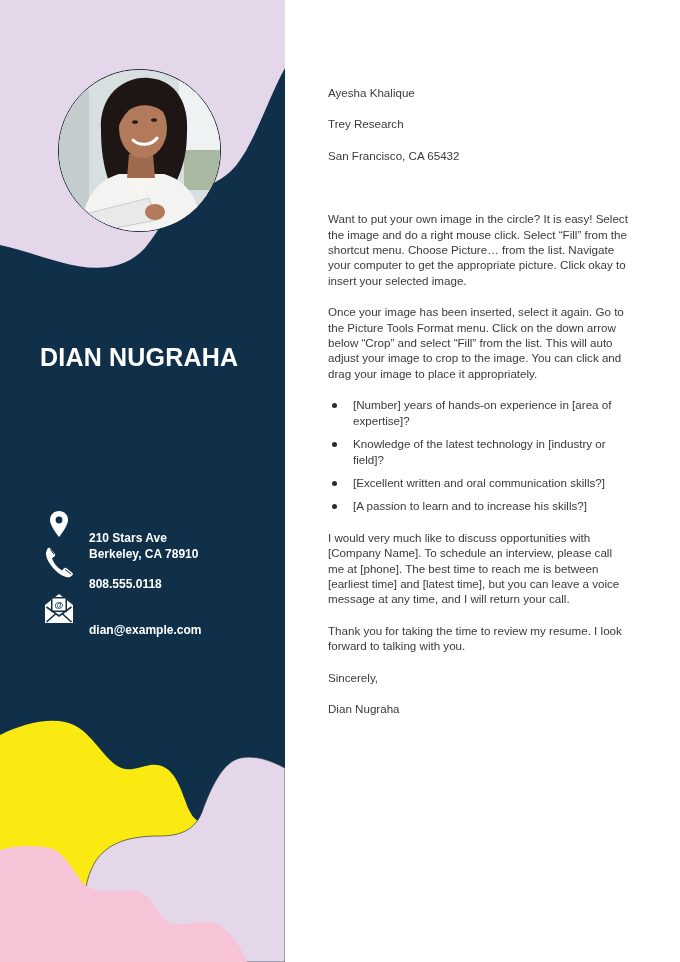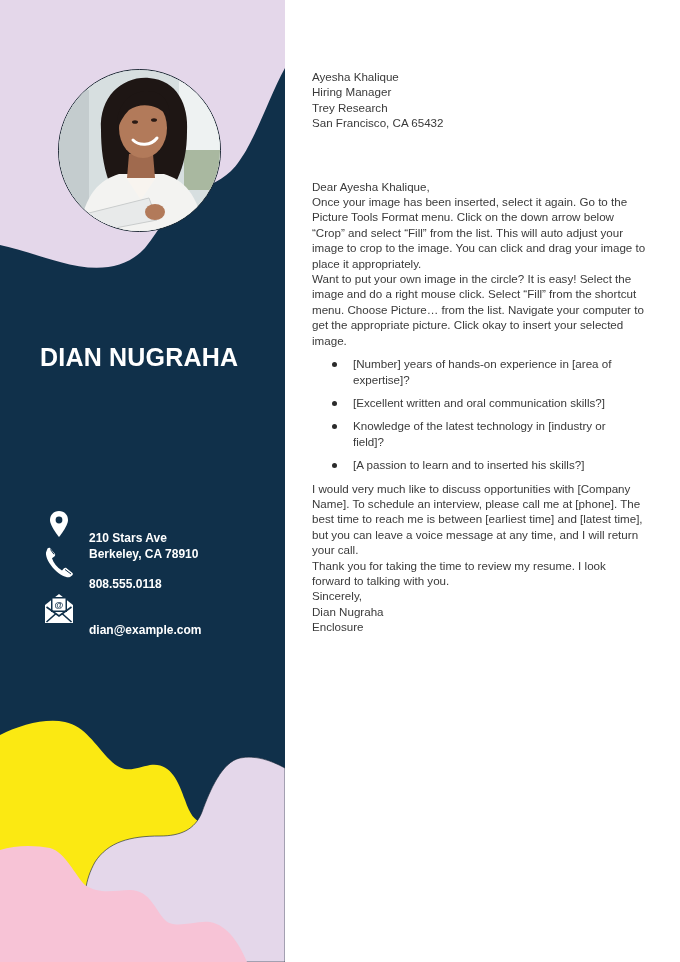--- a/index.html
+++ b/index.html
@@ -27,21 +27,21 @@
 
     .contact { position: absolute; left: 44px; width: 230px; display: flex; align-items: center; }
     .contact .icon { width: 30px; height: 34px; display: flex; align-items: center; justify-content: center; flex-shrink: 0; }
     .contact .text { margin-left: 15px; color: #ffffff; font-family: "Liberation Sans", sans-serif; font-weight: bold; font-size: 12px; line-height: 16px; margin-top: 44px; }
     .contact .text div { white-space: nowrap; }
 
     .letter {
       position: absolute; left: 312px; top: 69px; width: 335px;
       color: #3a3a3a; font-family: "Liberation Sans", sans-serif; font-size: 11.6px; line-height: 15.4px;
     }
-    .letter p { margin: 0; }
+    .letter p { margin: 16px; }
     .recipient { margin-bottom: 48px; }
     .gap { margin-top: 8.5px; }
     .bullets { list-style: none; margin: 8px 12px 0 0; padding: 0; }
     .bullets li { position: relative; padding-left: 41px; margin-bottom: 8px; }
     .bullets li::before {
       content: ""; position: absolute; left: 20px; top: 6px; width: 5px; height: 5px; border-radius: 50%; background: #2b2b2b;
     }
   </style>
 </head>
 <body>
@@ -128,34 +128,31 @@
     <div class="text">
       <div>dian@example.com</div>
     </div>
   </div>
 
 </div>
 
 <div class="letter">
   <div class="recipient">
     <p>Ayesha Khalique</p>
-    <p>Hiring Manager</p>
     <p>Trey Research</p>
     <p>San Francisco, CA 65432</p>
   </div>
 
-  <p>Dear Ayesha Khalique,</p>
+  <p class="gap">Want to put your own image in the circle? It is easy! Select the image and do a right mouse click. Select “Fill” from the shortcut menu. Choose Picture… from the list. Navigate your computer to get the appropriate picture. Click okay to insert your selected image.</p>
   <p class="gap">Once your image has been inserted, select it again. Go to the Picture Tools Format menu. Click on the down arrow below “Crop” and select “Fill” from the list. This will auto adjust your image to crop to the image. You can click and drag your image to place it appropriately.</p>
-  <p class="gap">Want to put your own image in the circle? It is easy! Select the image and do a right mouse click. Select “Fill” from the shortcut menu. Choose Picture… from the list. Navigate your computer to get the appropriate picture. Click okay to insert your selected image.</p>
 
   <ul class="bullets">
     <li>[Number] years of hands-on experience in [area of expertise]?</li>
+    <li>Knowledge of the latest technology in [industry or field]?</li>
     <li>[Excellent written and oral communication skills?]</li>
-    <li>Knowledge of the latest technology in [industry or field]?</li>
-    <li>[A passion to learn and to inserted his skills?]</li>
+    <li>[A passion to learn and to increase his skills?]</li>
   </ul>
 
   <p class="gap">I would very much like to discuss opportunities with [Company Name]. To schedule an interview, please call me at [phone]. The best time to reach me is between [earliest time] and [latest time], but you can leave a voice message at any time, and I will return your call.</p>
   <p class="gap">Thank you for taking the time to review my resume. I look forward to talking with you.</p>
   <p class="gap">Sincerely,</p>
   <p class="gap">Dian Nugraha</p>
-  <p class="gap">Enclosure</p>
 </div>
 
 </body></html>

